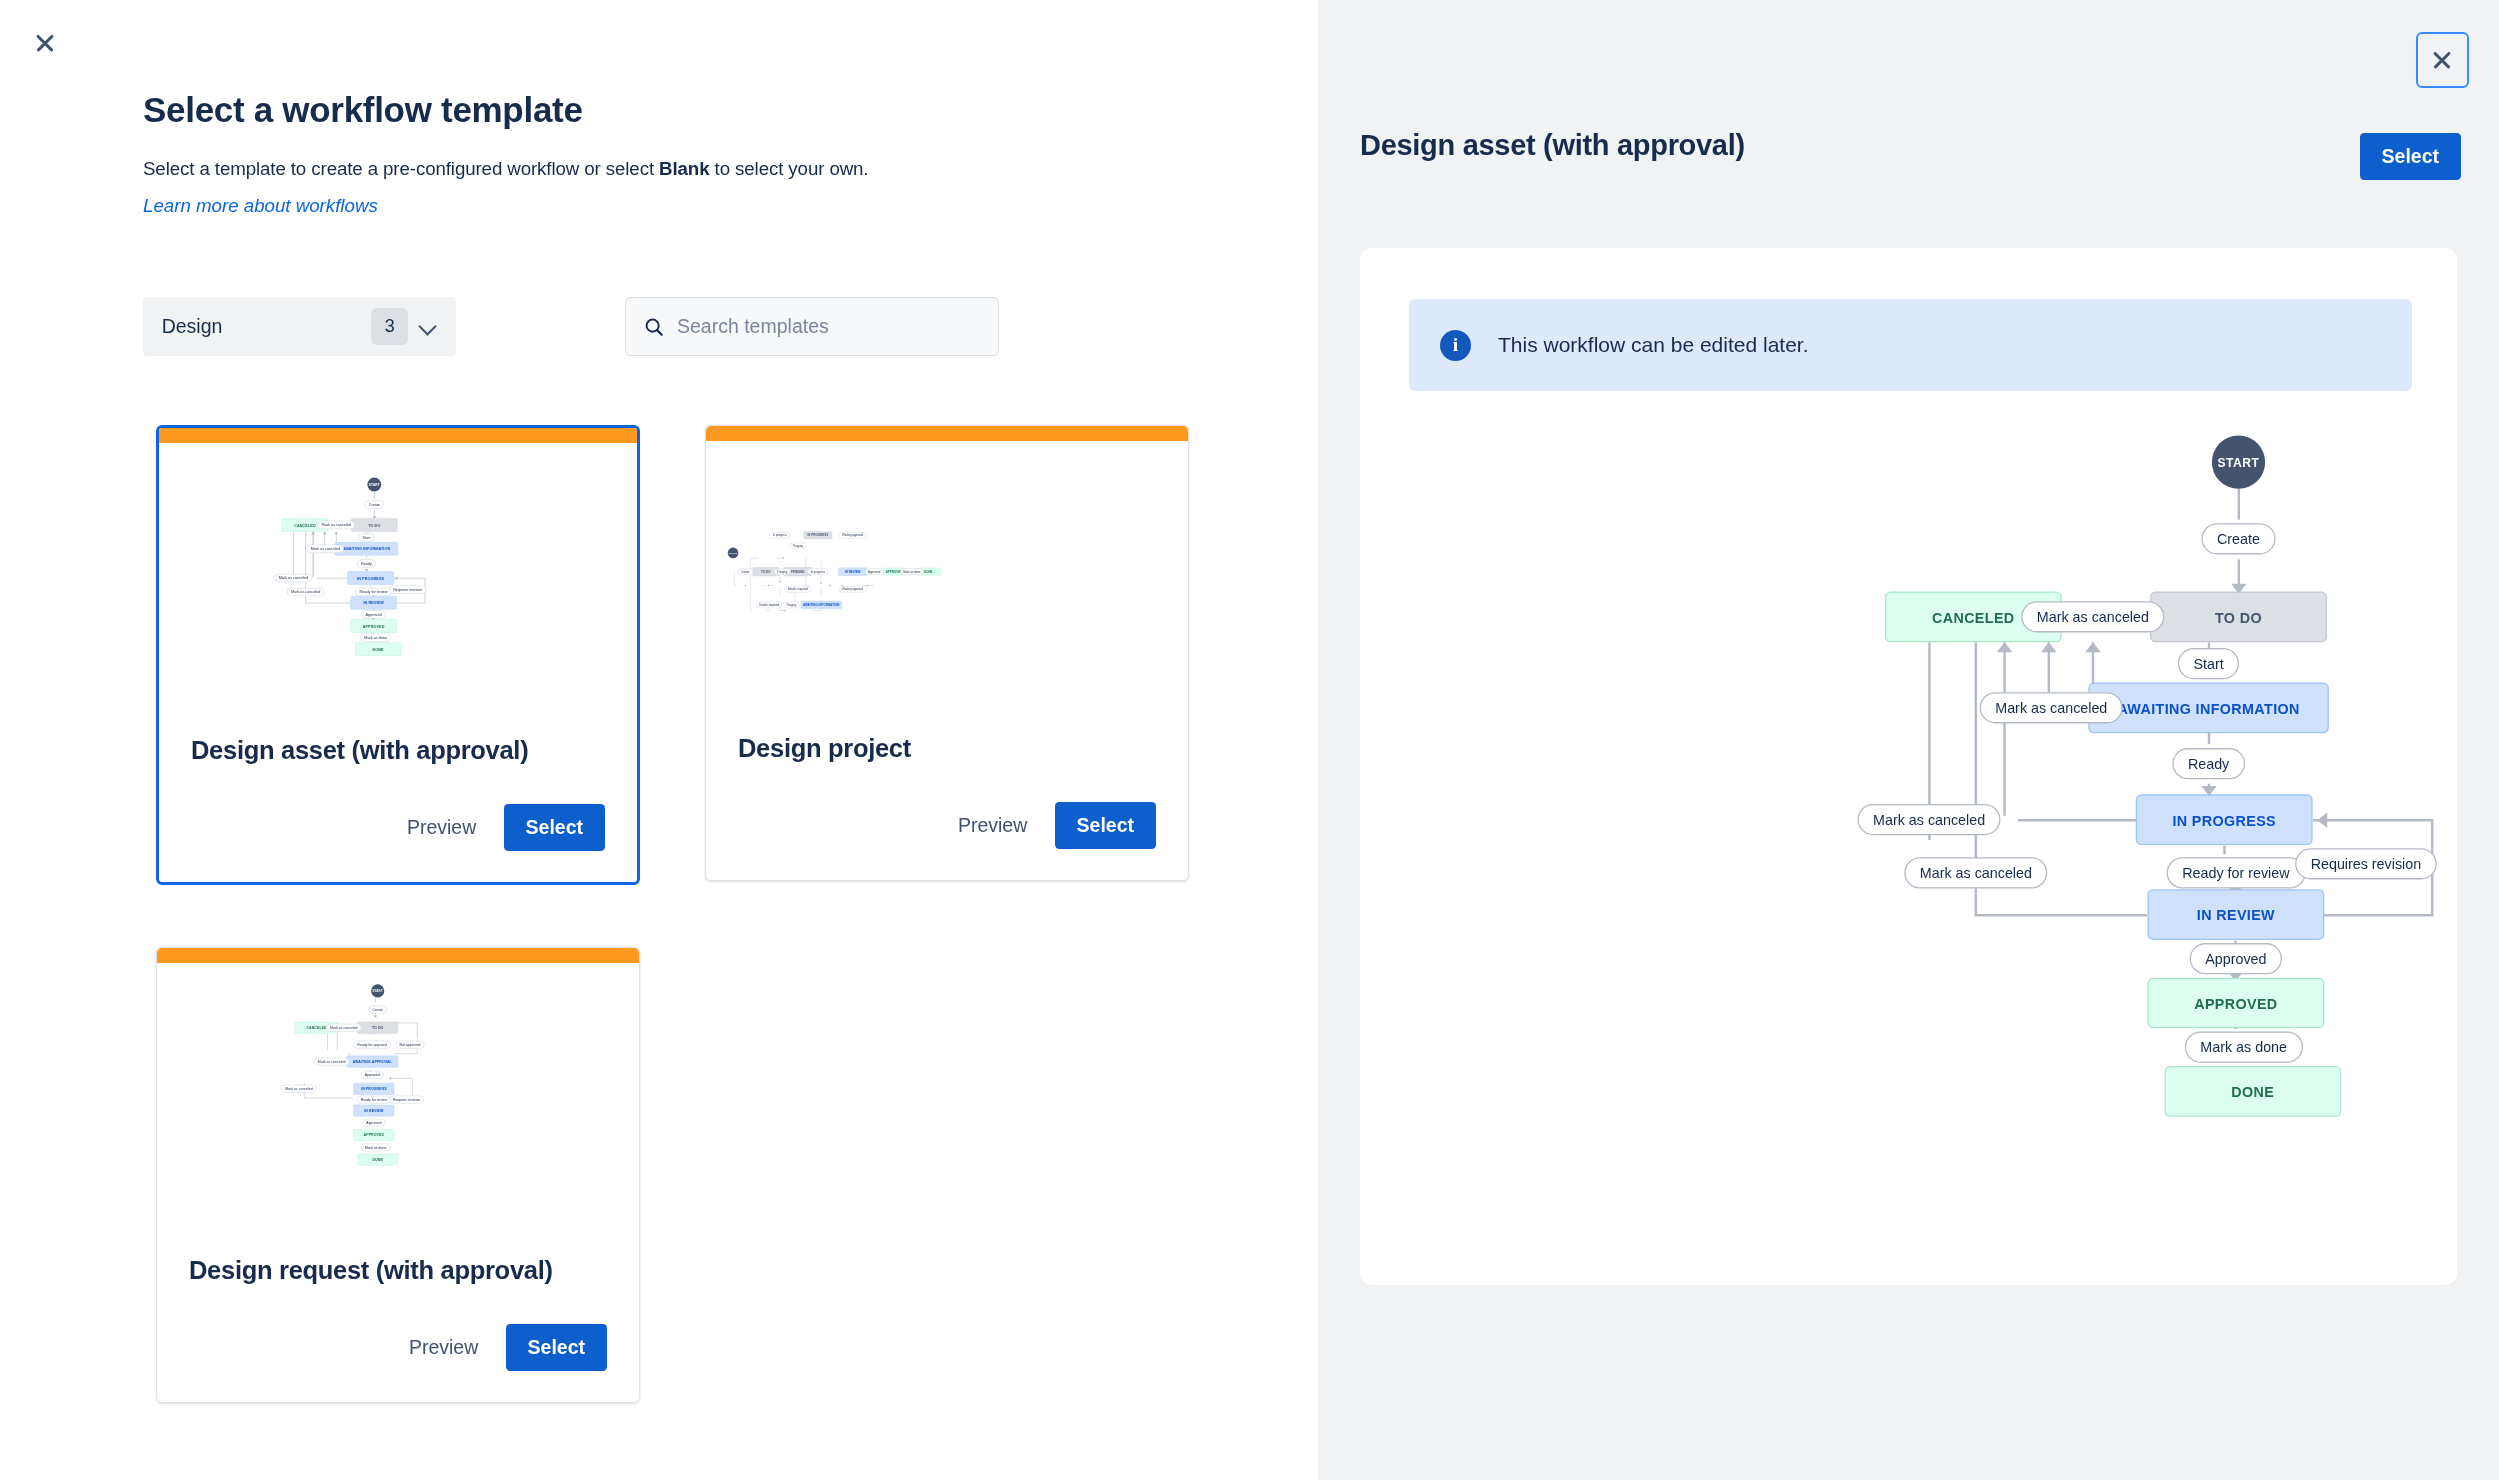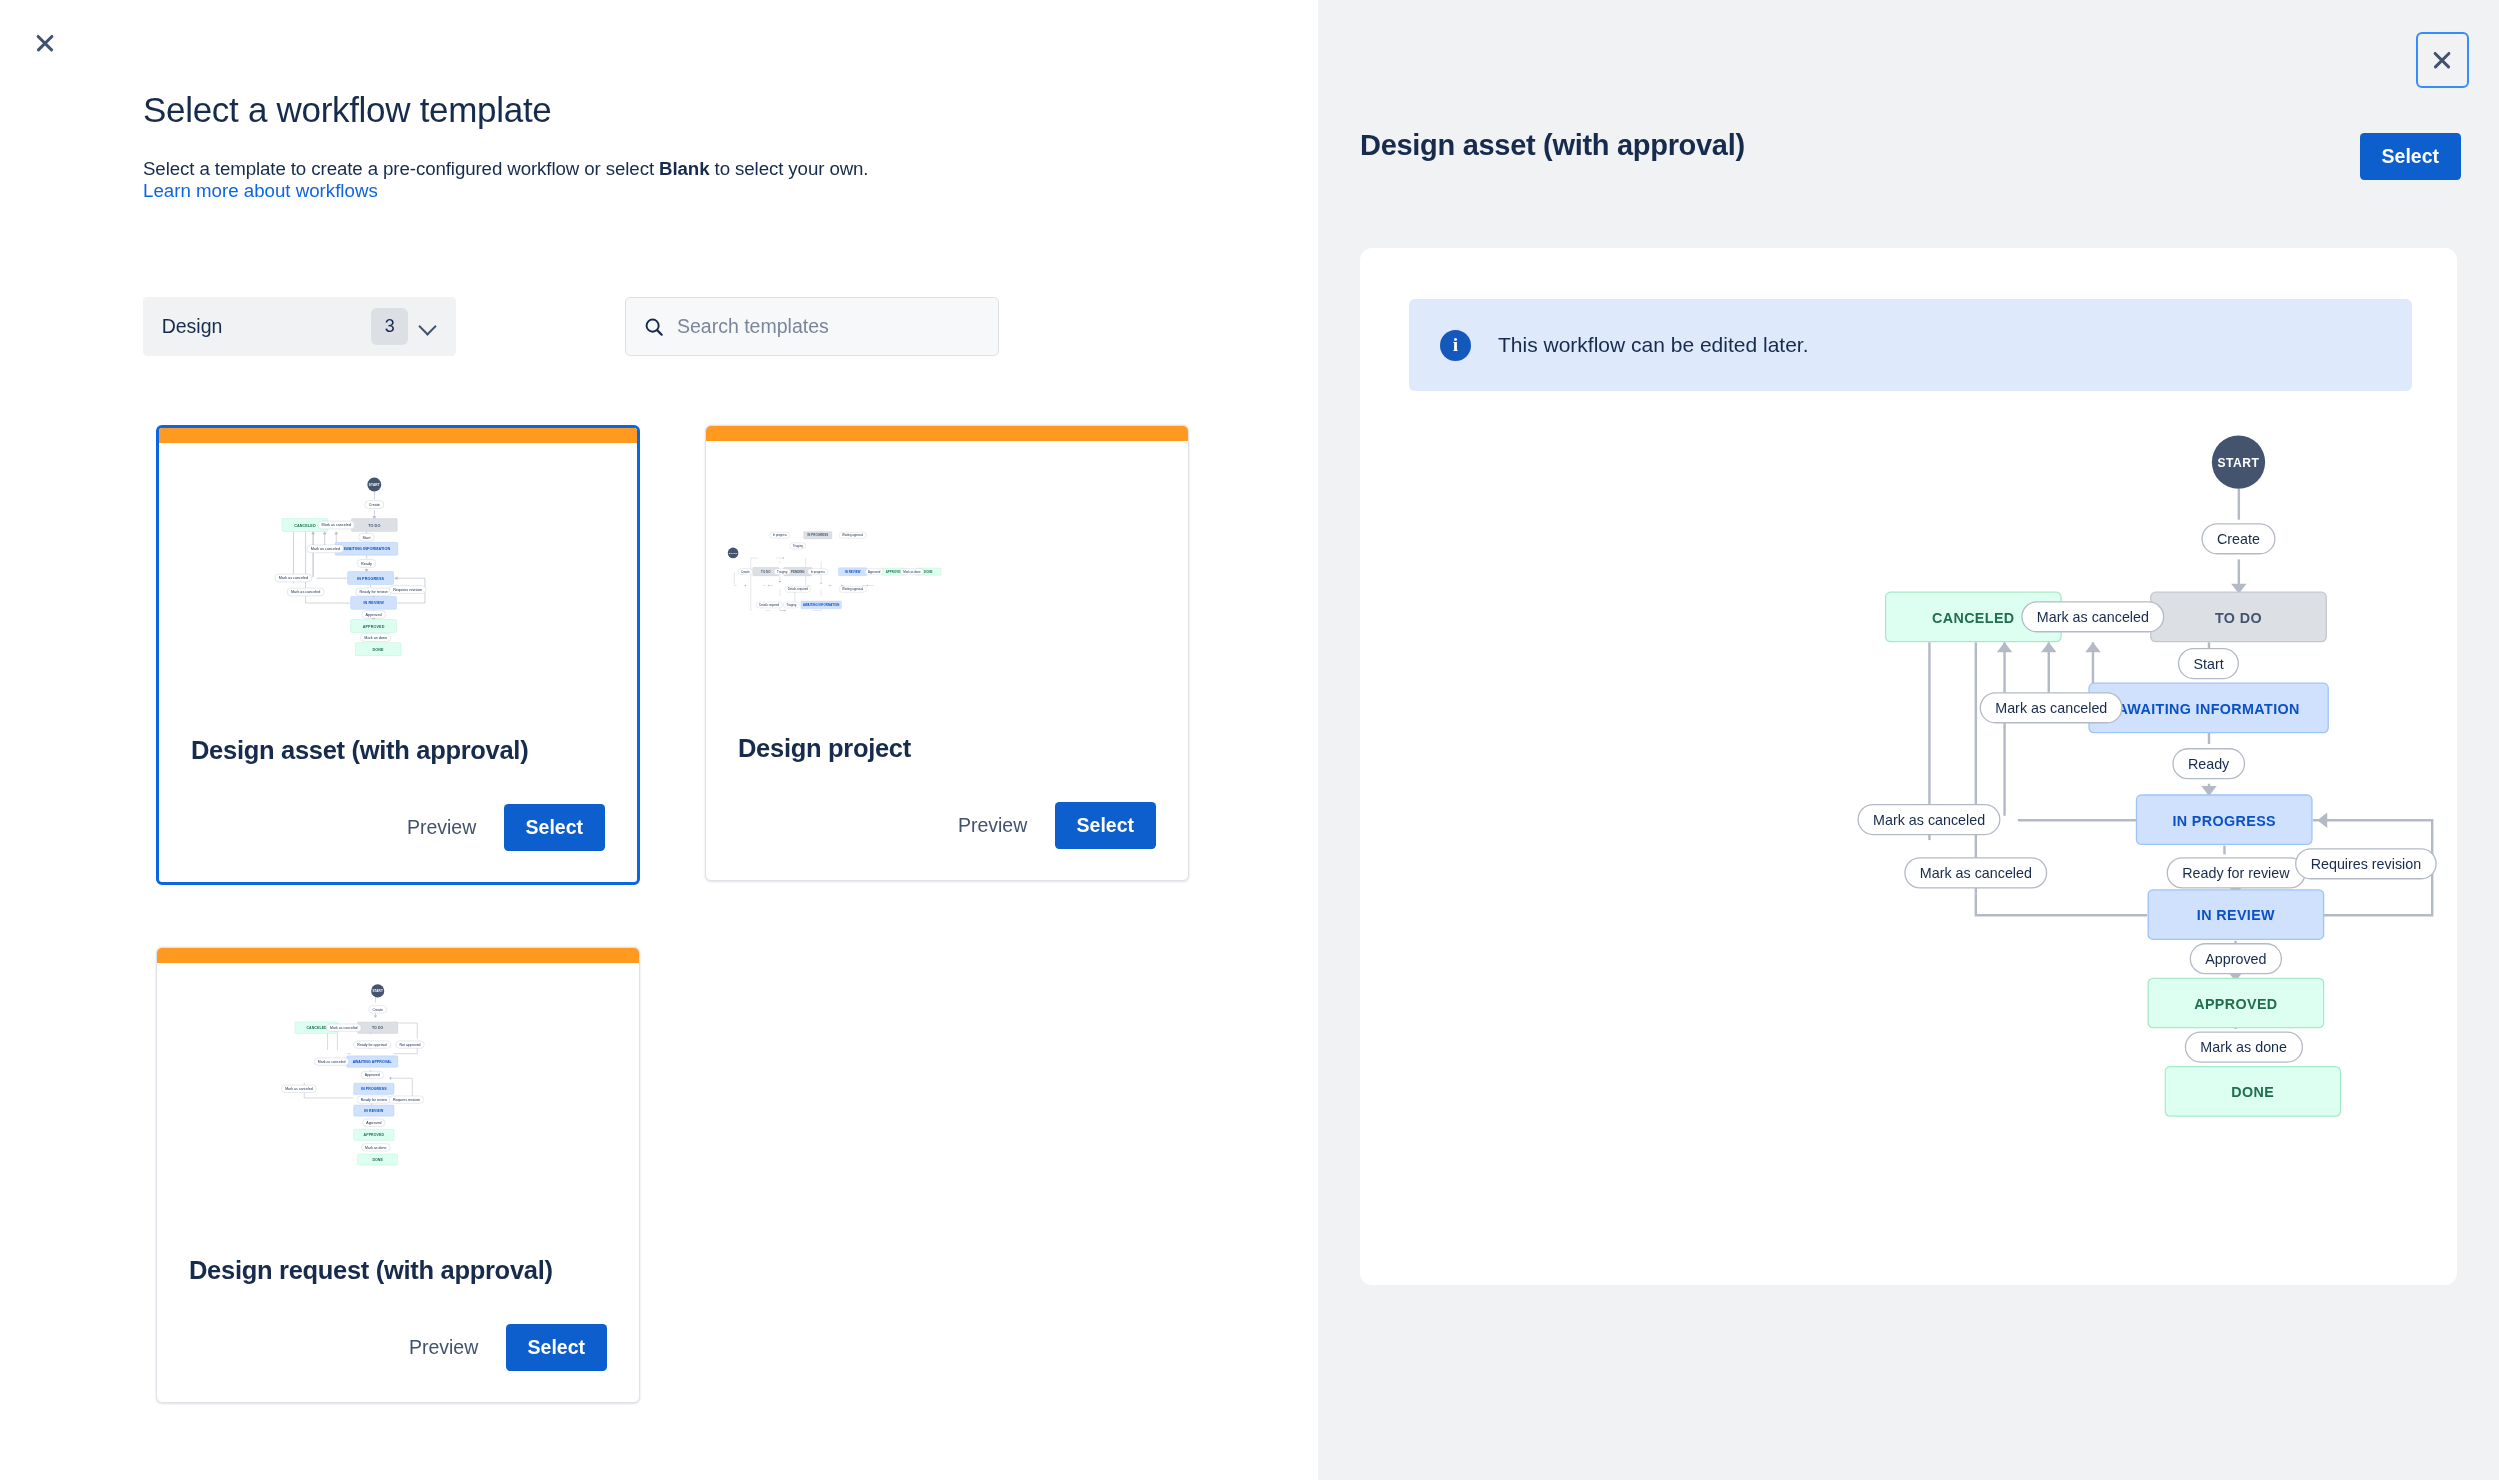--- a/index.html
+++ b/index.html
@@ -25,30 +25,30 @@
   .x-glyph{ position:relative; width:24px; height:24px; display:block; }
   .x-glyph::before,.x-glyph::after{
     content:""; position:absolute; left:50%; top:50%; width:22px; height:2.5px;
     background:#42526E; border-radius:1.7px;
   }
   .x-glyph::before{ transform:translate(-50%,-50%) rotate(45deg); }
   .x-glyph::after { transform:translate(-50%,-50%) rotate(-45deg); }
 
   #page-title{
     position:absolute; left:143px; top:90px;
-    font-size:35px; font-weight:400; letter-spacing:-0.3px; color:#172B4D;
+    font-size:35px; font-weight:700; letter-spacing:-0.3px; color:#172B4D;
   }
   #page-subtitle{
     position:absolute; left:143px; top:158px; font-size:18.7px; color:#172B4D;
     letter-spacing:-0.1px; white-space:nowrap;
   }
   #page-subtitle b{ font-weight:700; }
   #learn-more-link{
-    position:absolute; left:143px; top:180px; font-size:18.7px; color:#0C66E4;
-    text-decoration:none; cursor:pointer;
+    position:absolute; left:143px; top:195px; font-size:18.7px; color:#0C66E4;
+    text-decoration:none; cursor:pointer;font-style:italic;
   }
 
   
   #category-filter{
     position:absolute; left:143px; top:297px; width:313px; height:59px;
     background:#F1F2F4; border-radius:4.2px; cursor:pointer;
     display:flex; align-items:center; padding:0 18.7px;
   }
   #category-filter-label{ font-size:19.5px; color:#172B4D; flex:1; }
   #category-filter-count{

